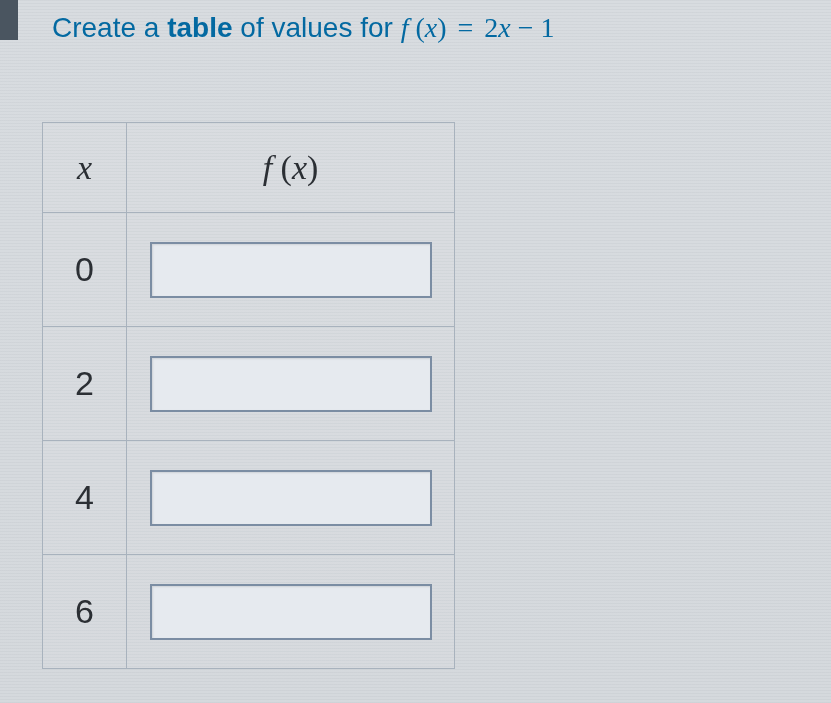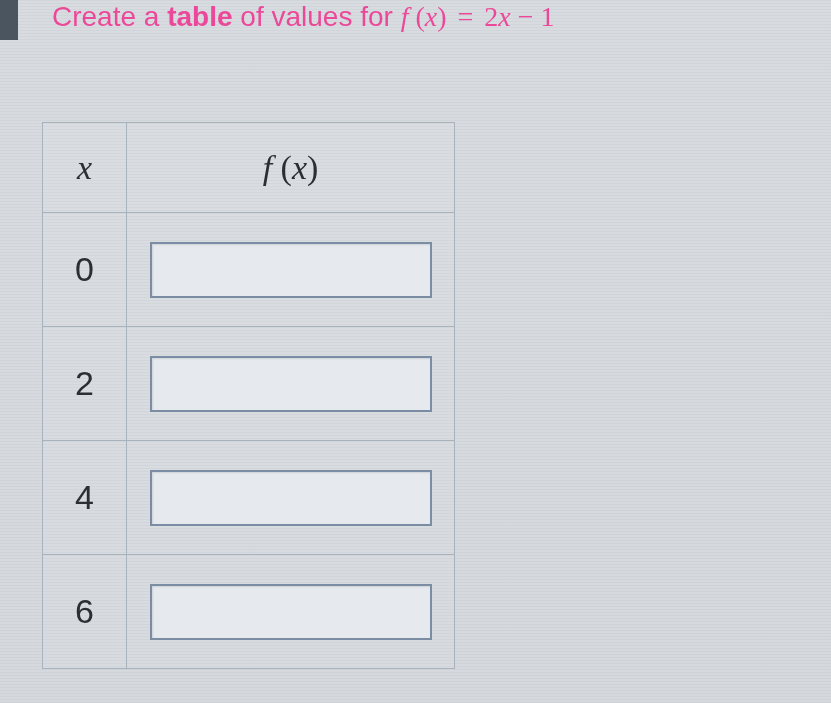--- a/index.html
+++ b/index.html
@@ -31,24 +31,24 @@
     .tab-corner {
       position: absolute;
       top: 0;
       left: 0;
       width: 18px;
       height: 40px;
       background: #4a5560;
     }
     .prompt {
       position: absolute;
-      top: 1px;
+      top: 12px;
       left: 52px;
       font-size: 28px;
-      color: #ec4899;
+      color: #0369a1;
       white-space: nowrap;
     }
     .prompt .bold {
       font-weight: 700;
     }
     .prompt .math {
       font-family: "Times New Roman", Georgia, serif;
       font-style: italic;
     }
     .prompt .math .paren {

